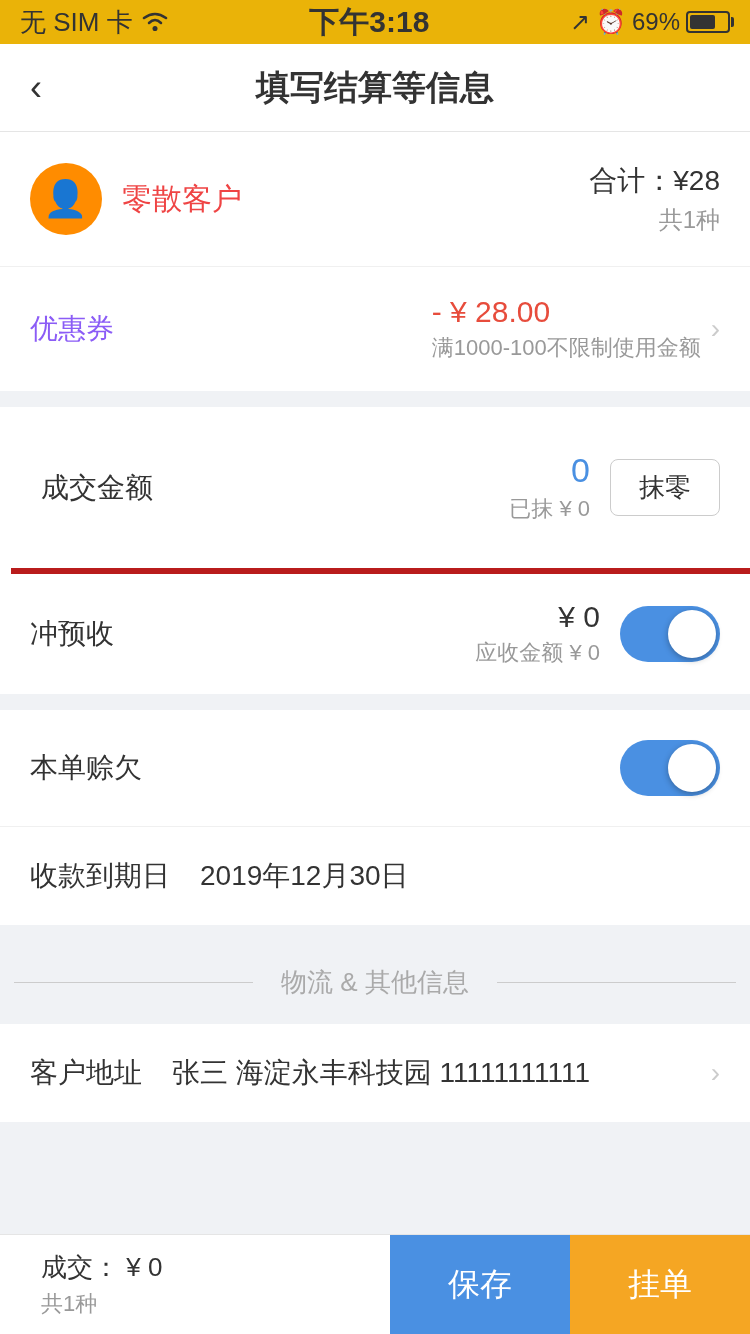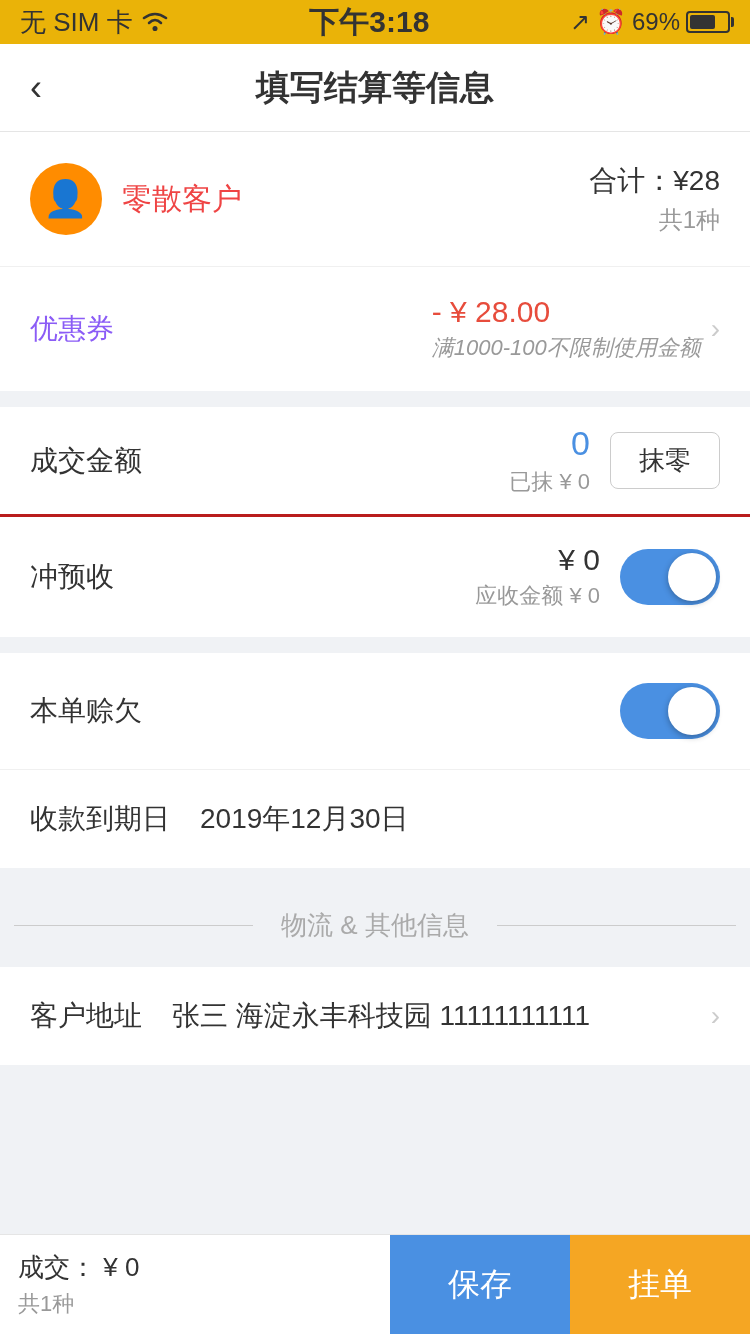--- a/index.html
+++ b/index.html
@@ -91,30 +91,31 @@
     .coupon-row {
       padding: 28px 30px;
       display: flex;
       align-items: center;
       justify-content: space-between;
       border-top: 1px solid #f0f0f0;
     }
     .coupon-label { font-size: 28px; color: #8b5cf6; }
     .coupon-right { display: flex; align-items: center; gap: 10px; }
     .coupon-value { color: #e74c3c; font-size: 30px; font-weight: 500; }
-    .coupon-desc { font-size: 22px; color: #999; margin-top: 4px; text-align: right; font-style: italic; }
+    .coupon-desc { font-size: 22px; color: #999; margin-top: 4px; text-align: right; }
     .chevron-right { color: #ccc; font-size: 28px; }
 
     
     .form-row {
-      padding: 17px 30px;
-      display: flex;
-      align-items: center;
-      justify-content: space-between;
-      border-bottom: 3px solid #b91c1c;
+      padding: 44px 30px;
+      display: flex;
+      align-items: center;
+      justify-content: space-between;
+      border-bottom: 6px solid #b91c1c;
+      margin-left: 11px;
     }
     .form-row:last-child { border-bottom: none; }
     .form-label { font-size: 28px; color: #333; }
     .form-right { display: flex; align-items: center; gap: 20px; }
     .amount-input {
       font-size: 34px;
       color: #4a90e2;
       min-width: 40px;
       text-align: right;
     }
@@ -204,21 +205,21 @@
       background: #fff;
       display: flex;
       align-items: stretch;
       border-top: 1px solid #e5e5e5;
     }
     .bottom-info {
       flex: 1;
       display: flex;
       flex-direction: column;
       justify-content: center;
-      padding: 0 18px;
+      padding: 0 41px;
     }
     .bottom-chengjiao { font-size: 26px; color: #333; }
     .bottom-count { font-size: 22px; color: #999; margin-top: 4px; }
     .bottom-btn {
       width: 180px;
       display: flex;
       align-items: center;
       justify-content: center;
       font-size: 32px;
       font-weight: 500;

